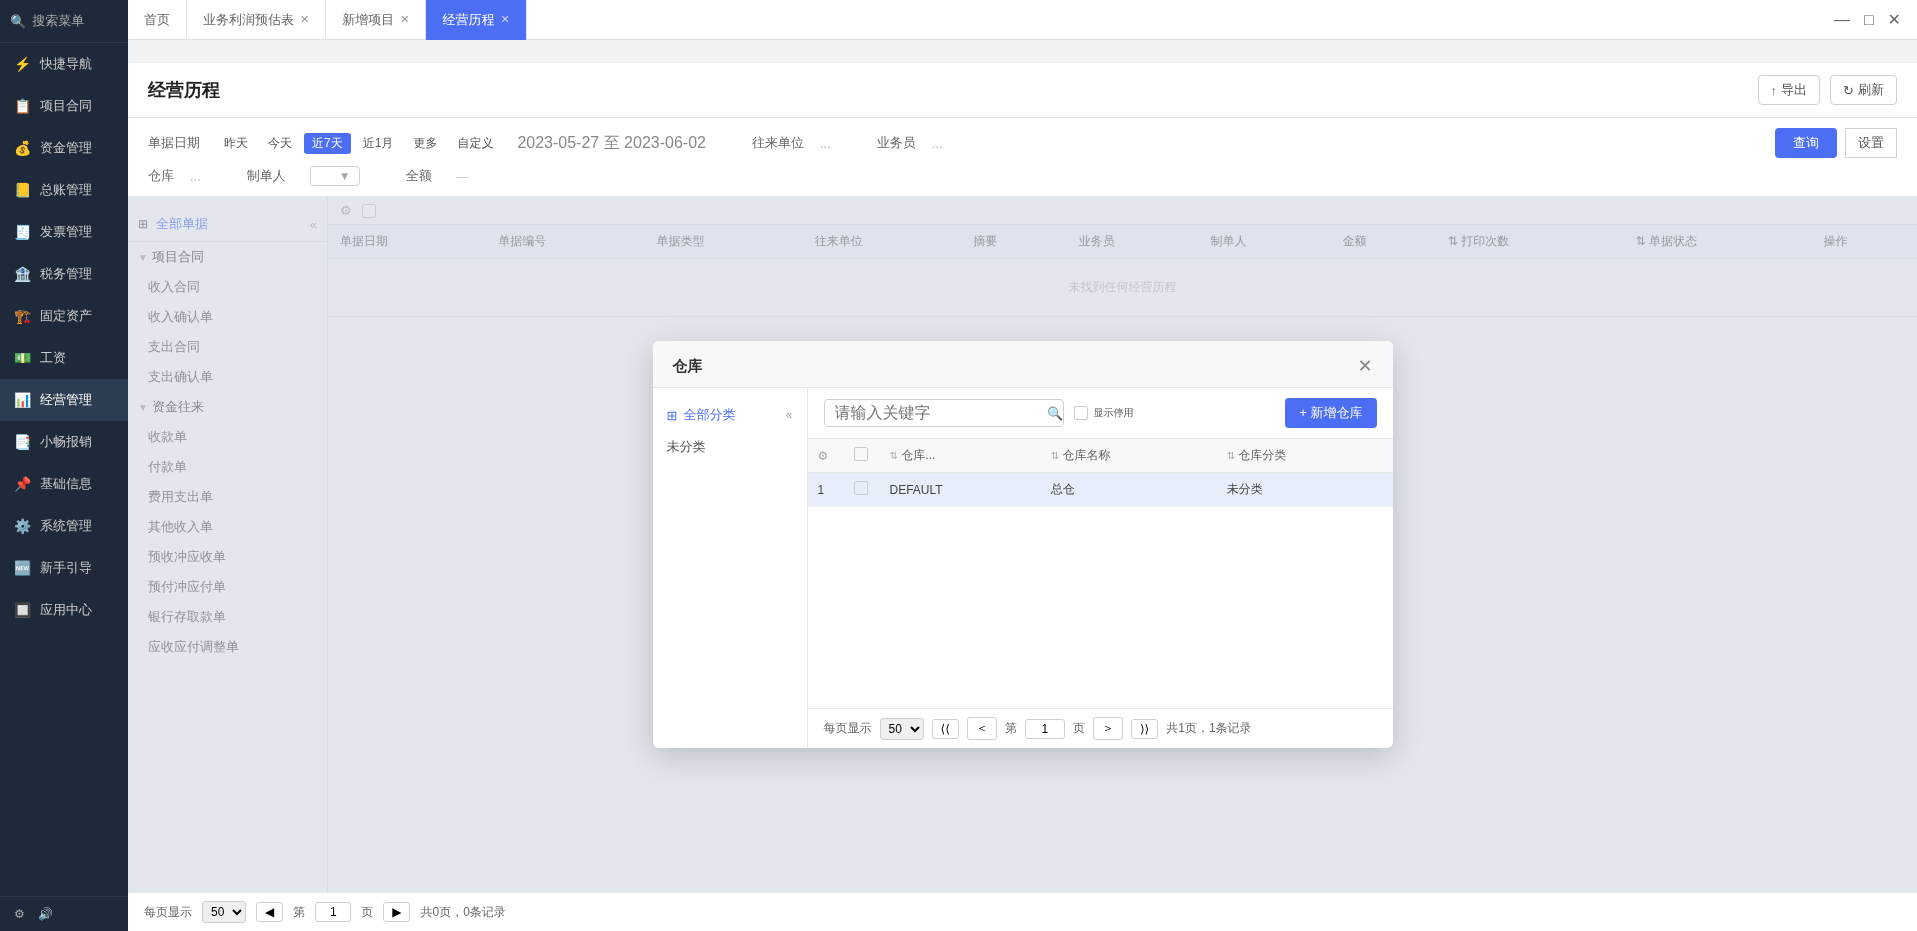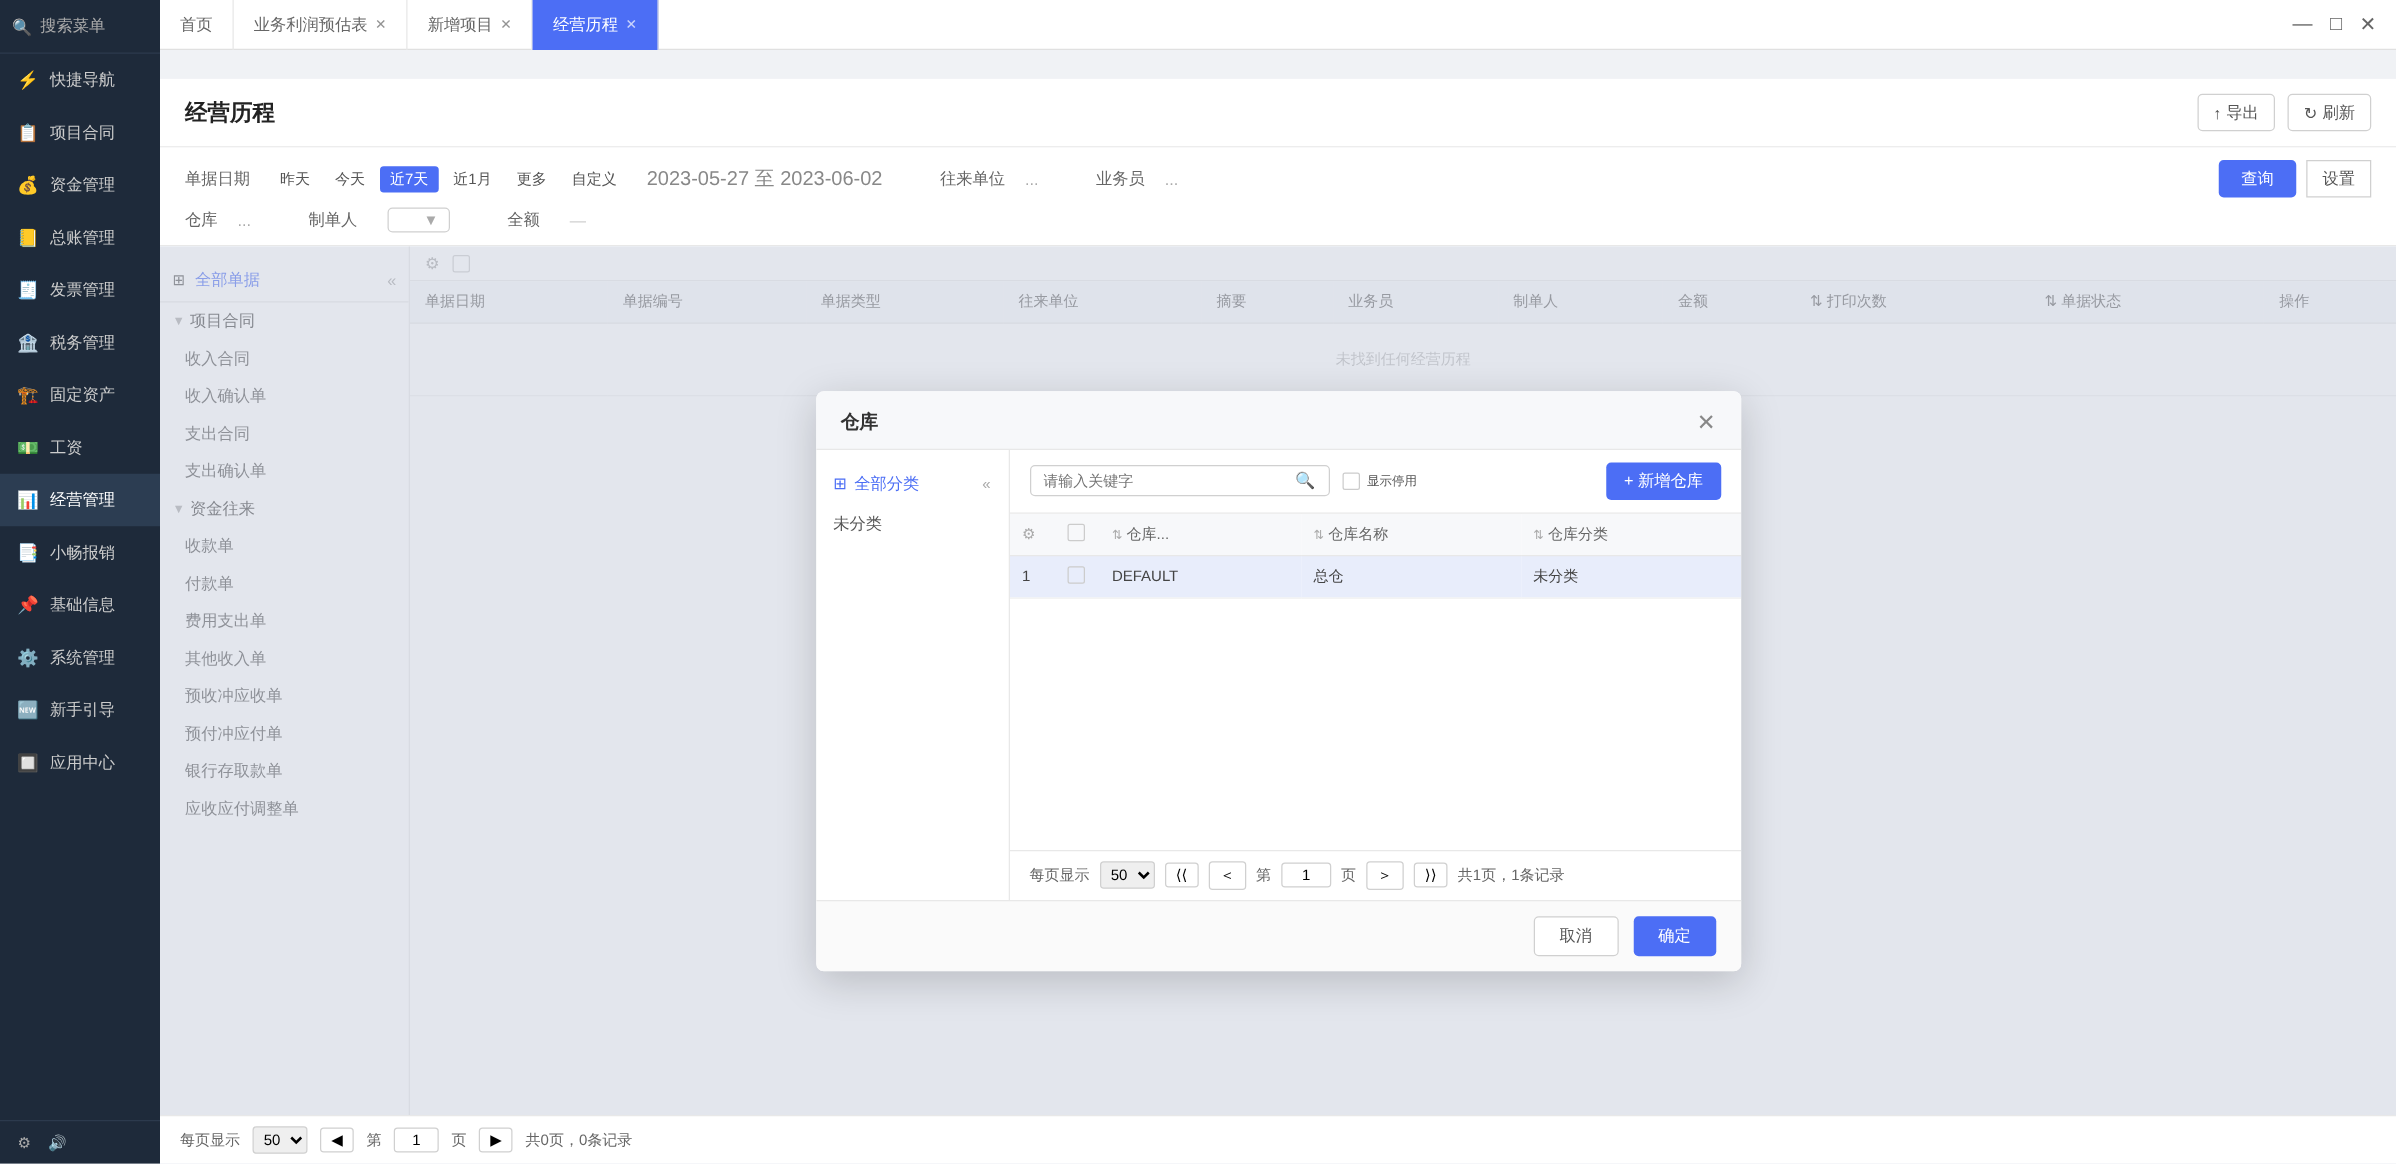--- a/index.html
+++ b/index.html
@@ -72,21 +72,21 @@
     .modal-header { display: flex; align-items: center; justify-content: space-between; padding: 14px 20px 10px; border-bottom: 1px solid #e8e8e8; background: #f7f8fa; }
     .modal-title { font-size: 15px; font-weight: 600; color: #333; }
     .modal-close { cursor: pointer; font-size: 18px; color: #888; }
     .modal-body { display: flex; flex: 1; overflow: hidden; min-height: 360px; }
     .modal-left { width: 155px; border-right: 1px solid #e8e8e8; padding: 10px 0; background: #fff; overflow-y: auto; }
     .modal-left-all { display: flex; align-items: center; gap: 6px; padding: 8px 14px; font-size: 13px; color: #4c6ef5; cursor: pointer; font-weight: 500; }
     .modal-left-category { padding: 6px 14px; font-size: 13px; color: #555; cursor: pointer; }
     .modal-right { flex: 1; display: flex; flex-direction: column; overflow: hidden; }
     .modal-toolbar { display: flex; align-items: center; gap: 10px; padding: 10px 16px; border-bottom: 1px solid #e8e8e8; }
     .modal-search { display: flex; align-items: center; border: 1px solid #d0d0d0; border-radius: 4px; padding: 4px 10px; flex: 1; max-width: 240px; gap: 6px; }
-    .modal-search input { border: none; outline: none; font-size: 12px; flex: 1; color: #555; background: transparent; }
+    .modal-search input { border: none; outline: none; font-size: 16px; flex: 1; color: #555; background: transparent; }
     .show-disabled { display: flex; align-items: center; gap: 6px; font-size: 10px; color: #555; }
     .checkbox { width: 14px; height: 14px; border: 1px solid #ccc; border-radius: 2px; display: inline-block; }
     .btn-add-warehouse { background: #4c6ef5; color: #fff; border: none; border-radius: 4px; padding: 6px 14px; cursor: pointer; font-size: 13px; margin-left: auto; }
     .modal-table { width: 100%; border-collapse: collapse; }
     .modal-table th { background: #f7f8fa; border-bottom: 1px solid #e8e8e8; padding: 8px 10px; font-size: 12px; color: #666; font-weight: normal; text-align: left; white-space: nowrap; }
     .modal-table td { border-bottom: 1px solid #f0f0f0; padding: 8px 10px; font-size: 12px; color: #444; }
     .modal-table tr.selected td { background: #e8edfb; }
     .modal-table-wrap { overflow-y: auto; flex: 1; }
     .modal-pagination { padding: 8px 16px; border-top: 1px solid #e8e8e8; display: flex; align-items: center; gap: 8px; font-size: 12px; color: #666; }
     .modal-page-select { border: 1px solid #d0d0d0; border-radius: 3px; padding: 2px 4px; font-size: 12px; }
@@ -432,24 +432,20 @@
                   <span>第</span>
                   <input class="modal-page-input" type="text" value="1" style="">
                   <span>页</span>
                   <button class="page-nav-btn">＞</button>
                   <button class="page-nav-btn">⟩⟩</button>
                   <span>共1页，1条记录</span>
                 </div>
               </div>
             </div>
 
-            <div class="modal-footer">
-              <button class="btn-cancel">取消</button>
-              <button class="btn-confirm">确定</button>
-            </div>
           </div>
         </div>
       </div>
 
       <div class="bottom-bar">
         <span>每页显示</span>
         <select class="page-size-select">
           <option>50</option>
         </select>
         <button class="page-nav-btn">◀</button>

